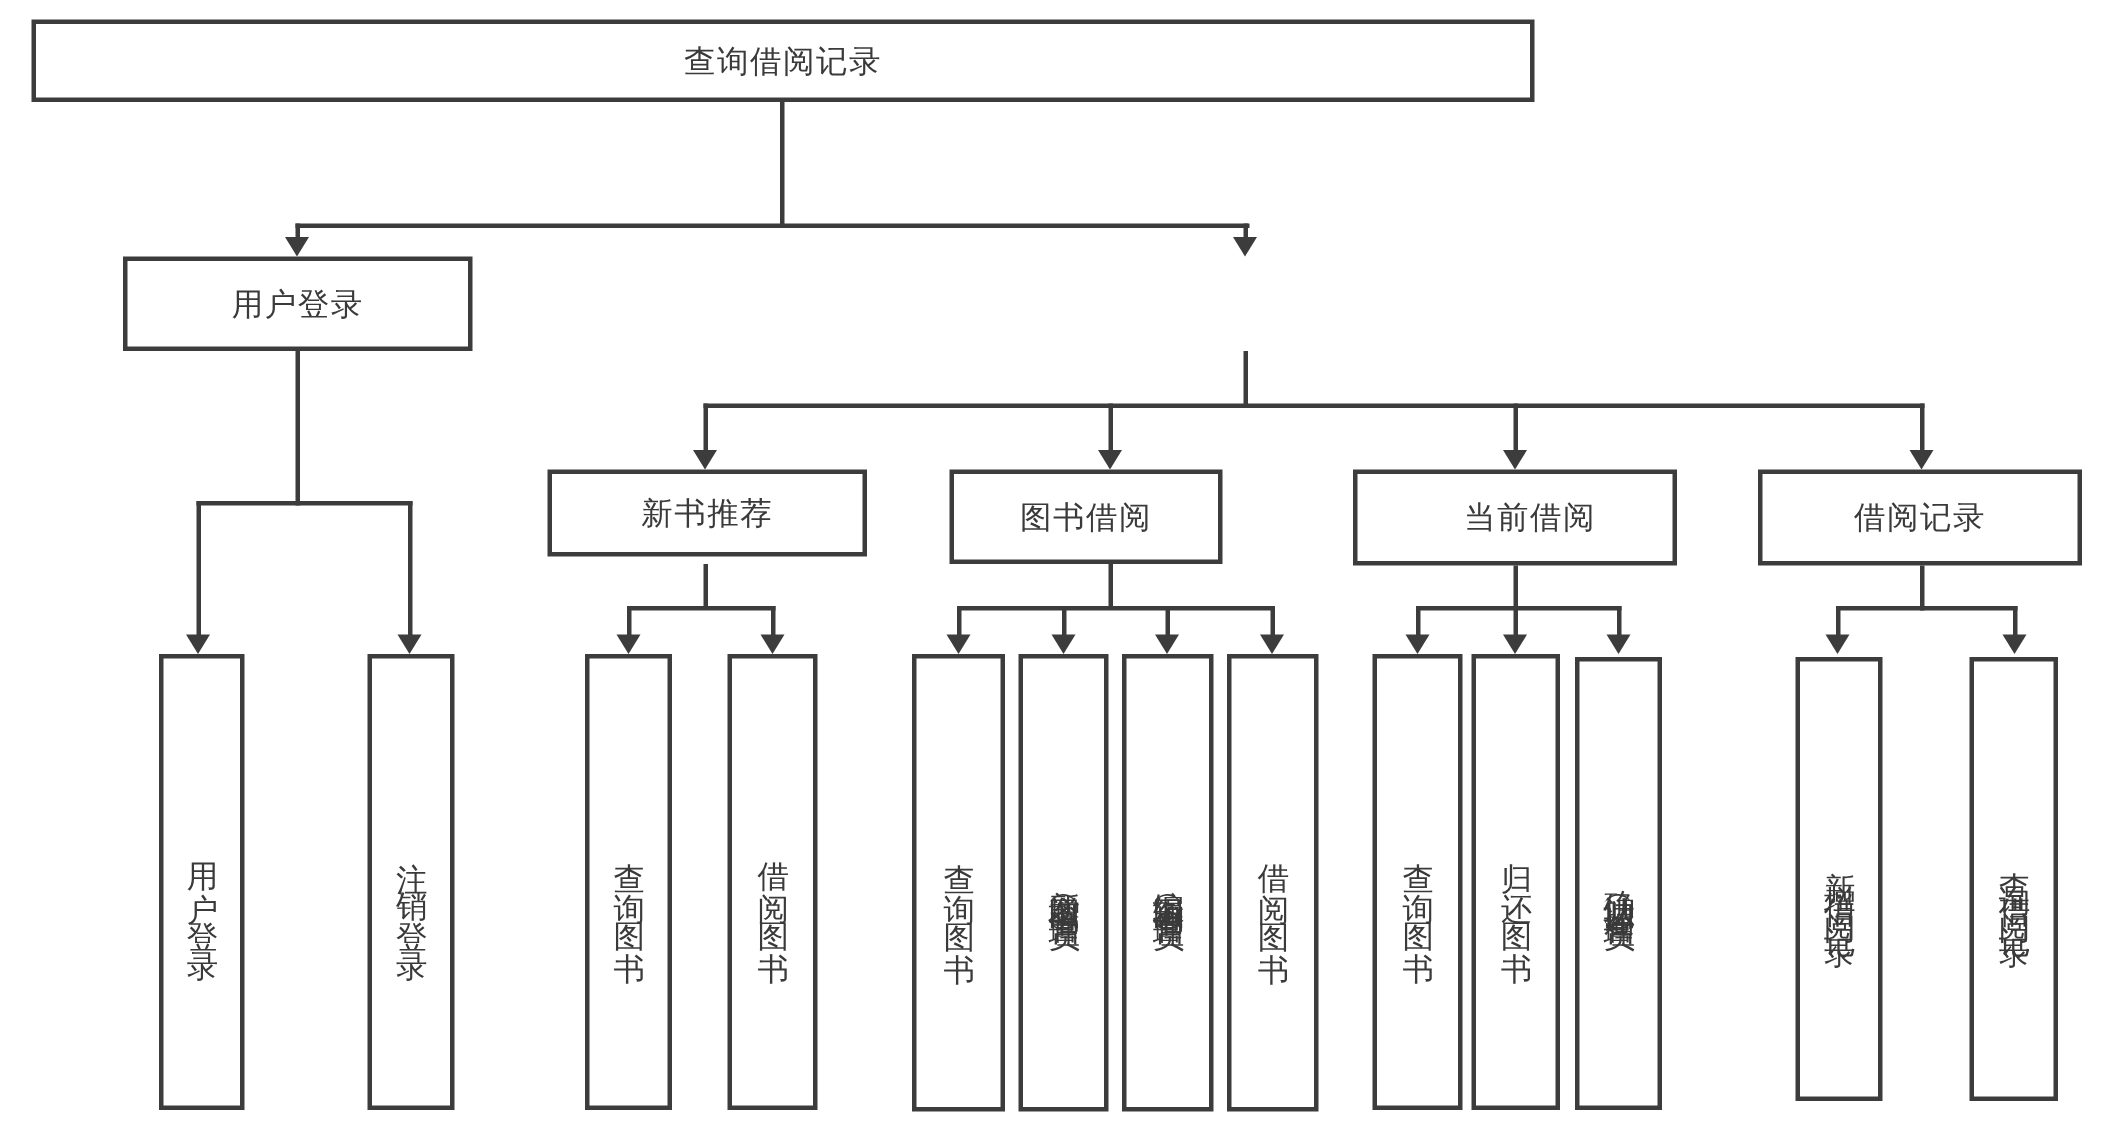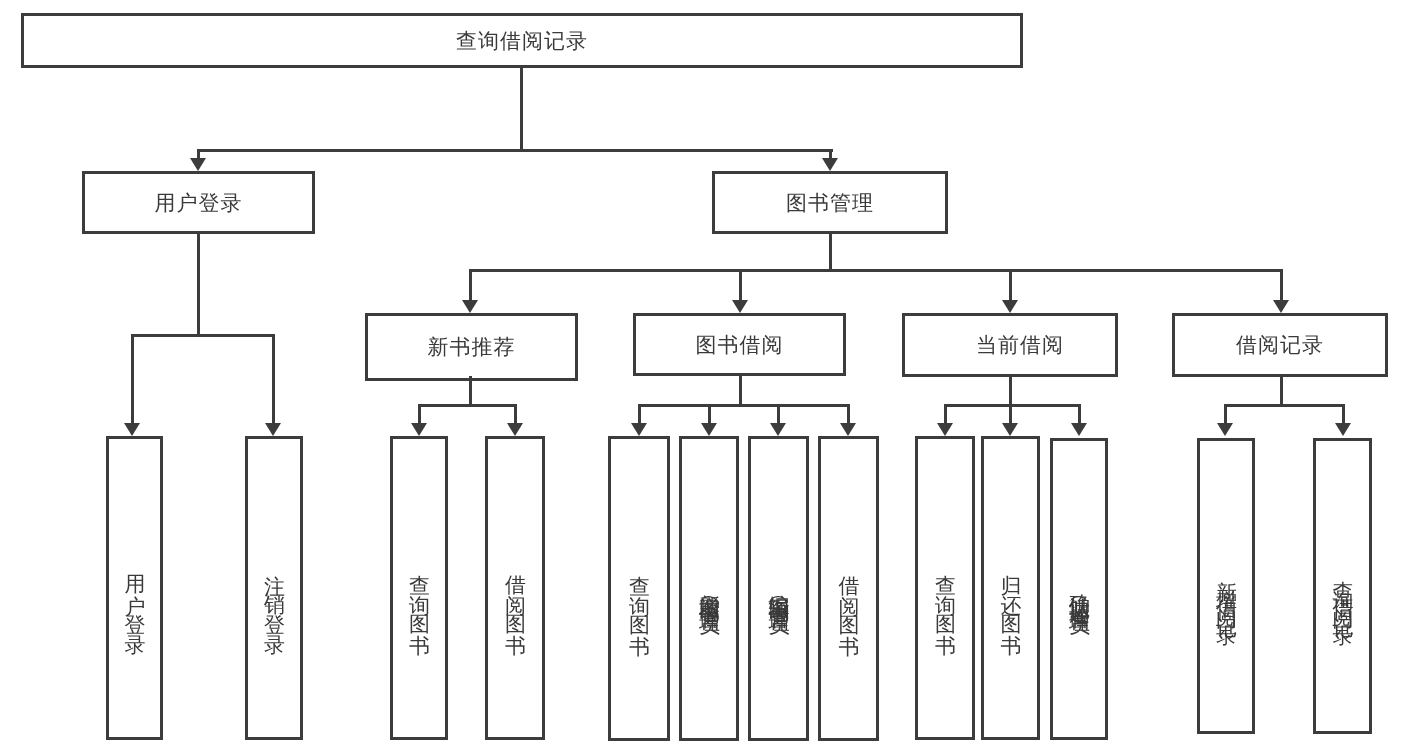--- a/index.html
+++ b/index.html
@@ -74,46 +74,43 @@
   <div class="line" style="left:520px; top:68px;  width:3px;   height:82px;"></div>
   <div class="line" style="left:197px; top:149px; width:636px; height:3px;"></div>
   <div class="line" style="left:197px; top:149px; width:3px;   height:12px;"></div>
   <div class="arrow" style="left:190px; top:158px;"></div>
   <div class="line" style="left:829px; top:149px; width:3px;   height:12px;"></div>
   <div class="arrow" style="left:822px; top:158px;"></div>
 
   <div class="box hbox" style="left:82px; top:171px; width:233px; height:63px;">
     <span>用户登录</span>
   </div>
-  <div class="box hbox" style="left:712px; top:171px; width:236px; height:63px;">
-    <span>图书管理</span>
-  </div>
 
   <div class="line" style="left:197px; top:234px; width:3px;   height:103px;"></div>
   <div class="line" style="left:131px; top:334px; width:144px; height:3px;"></div>
   <div class="line" style="left:131px; top:334px; width:3px;   height:90px;"></div>
   <div class="arrow" style="left:124px; top:423px;"></div>
   <div class="line" style="left:272px; top:334px; width:3px;   height:90px;"></div>
   <div class="arrow" style="left:265px; top:423px;"></div>
 
   <div class="line" style="left:829px;  top:234px; width:3px;   height:38px;"></div>
   <div class="line" style="left:469px;  top:269px; width:814px; height:3px;"></div>
   <div class="line" style="left:469px;  top:269px; width:3px;   height:32px;"></div>
   <div class="arrow" style="left:462px;  top:300px;"></div>
   <div class="line" style="left:739px;  top:269px; width:3px;   height:32px;"></div>
   <div class="arrow" style="left:732px;  top:300px;"></div>
   <div class="line" style="left:1009px; top:269px; width:3px;   height:32px;"></div>
   <div class="arrow" style="left:1002px; top:300px;"></div>
   <div class="line" style="left:1280px; top:269px; width:3px;   height:32px;"></div>
   <div class="arrow" style="left:1273px; top:300px;"></div>
 
-  <div class="box hbox" style="left:365px; top:313px; width:213px; height:68px;">
+  <div class="box hbox" style="left:365px; top:313px; width:213px; height:58px;">
     <span>新书推荐</span>
   </div>
-  <div class="box hbox" style="left:633px; top:313px; width:213px; height:63px;">
+  <div class="box hbox" style="left:633px; top:313px; width:182px; height:63px;">
     <span>图书借阅</span>
   </div>
   <div class="box hbox" style="left:902px; top:313px; width:216px; height:64px;padding-left:20px;">
     <span>当前借阅</span>
   </div>
   <div class="box hbox" style="left:1172px; top:313px; width:216px; height:64px;">
     <span>借阅记录</span>
   </div>
 
   <div class="line" style="left:469px; top:376px; width:3px;  height:30px;"></div>

